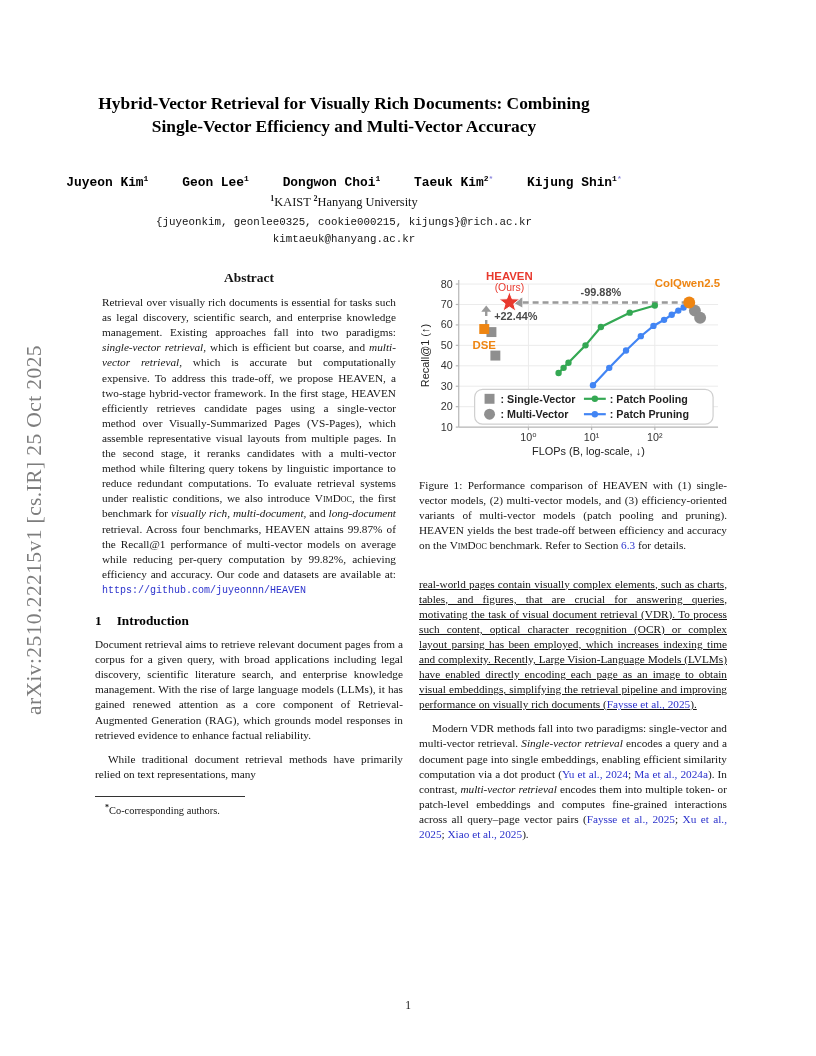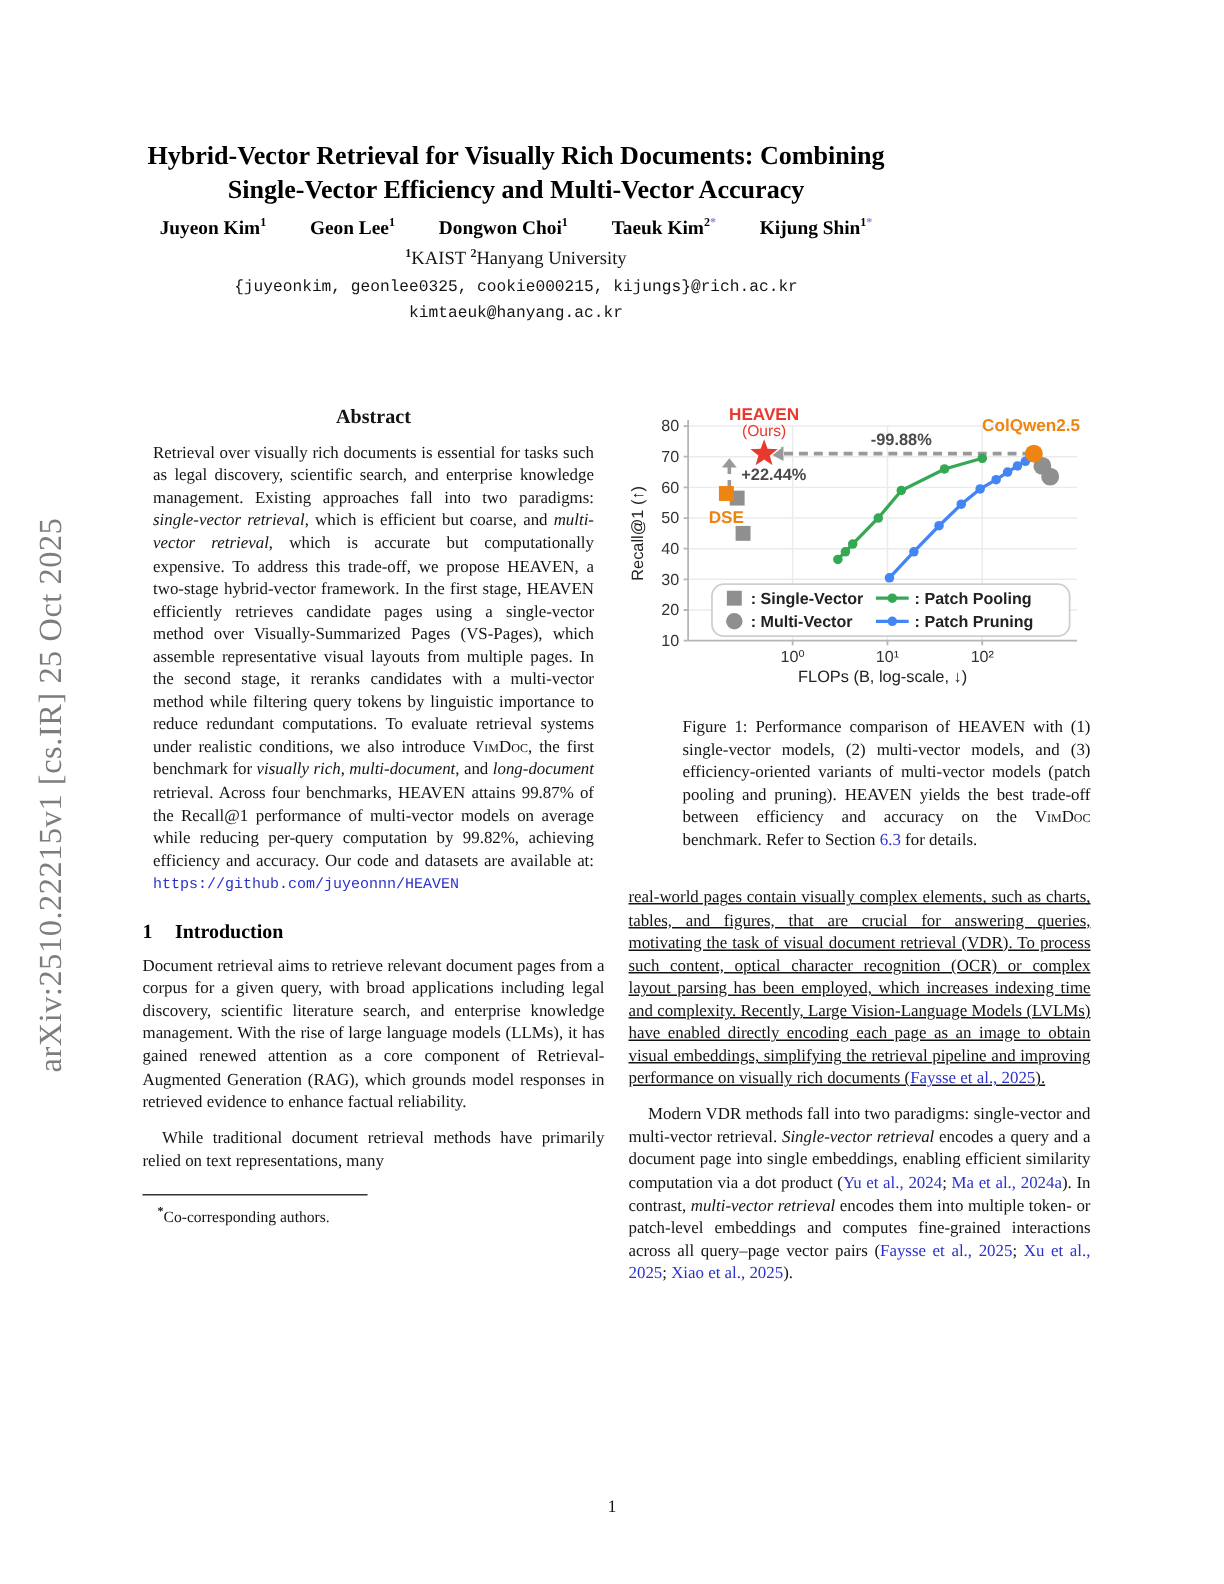--- a/index.html
+++ b/index.html
@@ -4,21 +4,21 @@
 <style>
   html,body{margin:0;padding:0;background:#e9e9e9;}
   .page{position:relative;width:816px;height:1056px;margin:0 auto;background:#ffffff;
         font-family:"Liberation Serif",serif;color:#141414;overflow:hidden;}
   
   .arxiv-side{position:absolute;top:530px;left:34px;transform:translate(-50%,-50%) rotate(-90deg);
         white-space:nowrap;color:#7d7d7d;font-size:21.5px;letter-spacing:.4px;}
   
   .header{position:absolute;top:92px;left:0;width:688px;text-align:center;}
   .title{font-weight:bold;font-size:17.4px;line-height:1.32;color:#000;}
-  .authors{margin-top:6px;font-weight:bold;font-size:12.9px;color:#000;}
+  .authors{margin-top:36px;font-weight:bold;font-size:12.9px;color:#000;font-family:Liberation Mono, monospace;}
   .author{margin:0 13px;}
   .sup{vertical-align:super;font-size:8px;font-weight:bold;}
   .star{color:#8a84dd;}
   .affil{margin-top:4px;font-size:12.4px;}
   .emails{margin-top:4px;font-family:"Liberation Mono","DejaVu Sans Mono",monospace;font-size:10.8px;line-height:1.55;}
   
   .columns{position:absolute;top:268px;left:95px;width:632px;display:flex;gap:16px;}
   .col{width:308px;font-size:11.25px;line-height:15.1px;}
   .justify{text-align:justify;}
   .abs-head{text-align:center;font-weight:bold;font-size:13.4px;margin:2px 0 10px 0;}
@@ -31,21 +31,21 @@
   .sc{font-variant:small-caps;}
   .lnk{color:#2b32cc;}
   .mono-lnk{font-family:"Liberation Mono","DejaVu Sans Mono",monospace;color:#2b32cc;font-size:10px;}
   
   .footnote{margin-top:14px;font-size:10.4px;}
   .fn-rule{width:150px;border-top:1.1px solid #333;margin-bottom:3px;}
   .fn-text{padding-left:10px;}
   
   figure{margin:0;}
   .chart-svg{display:block;width:308px;height:199px;font-family:"Liberation Sans","DejaVu Sans",sans-serif;}
-  figcaption{margin-top:11px;font-size:11.25px;line-height:14.9px;margin-left:36px;}
+  figcaption{margin-top:11px;font-size:11.25px;line-height:14.9px;}
   .rc-p1{margin-top:24px;text-decoration:underline;}
   
   .page-num{position:absolute;top:999px;left:0;width:816px;text-align:center;font-size:11.5px;}
 </style>
 </head>
 <body>
 
 <div class="page">
 
   <div class="arxiv-side">arXiv:2510.22215v1  [cs.IR]  25 Oct 2025</div>

